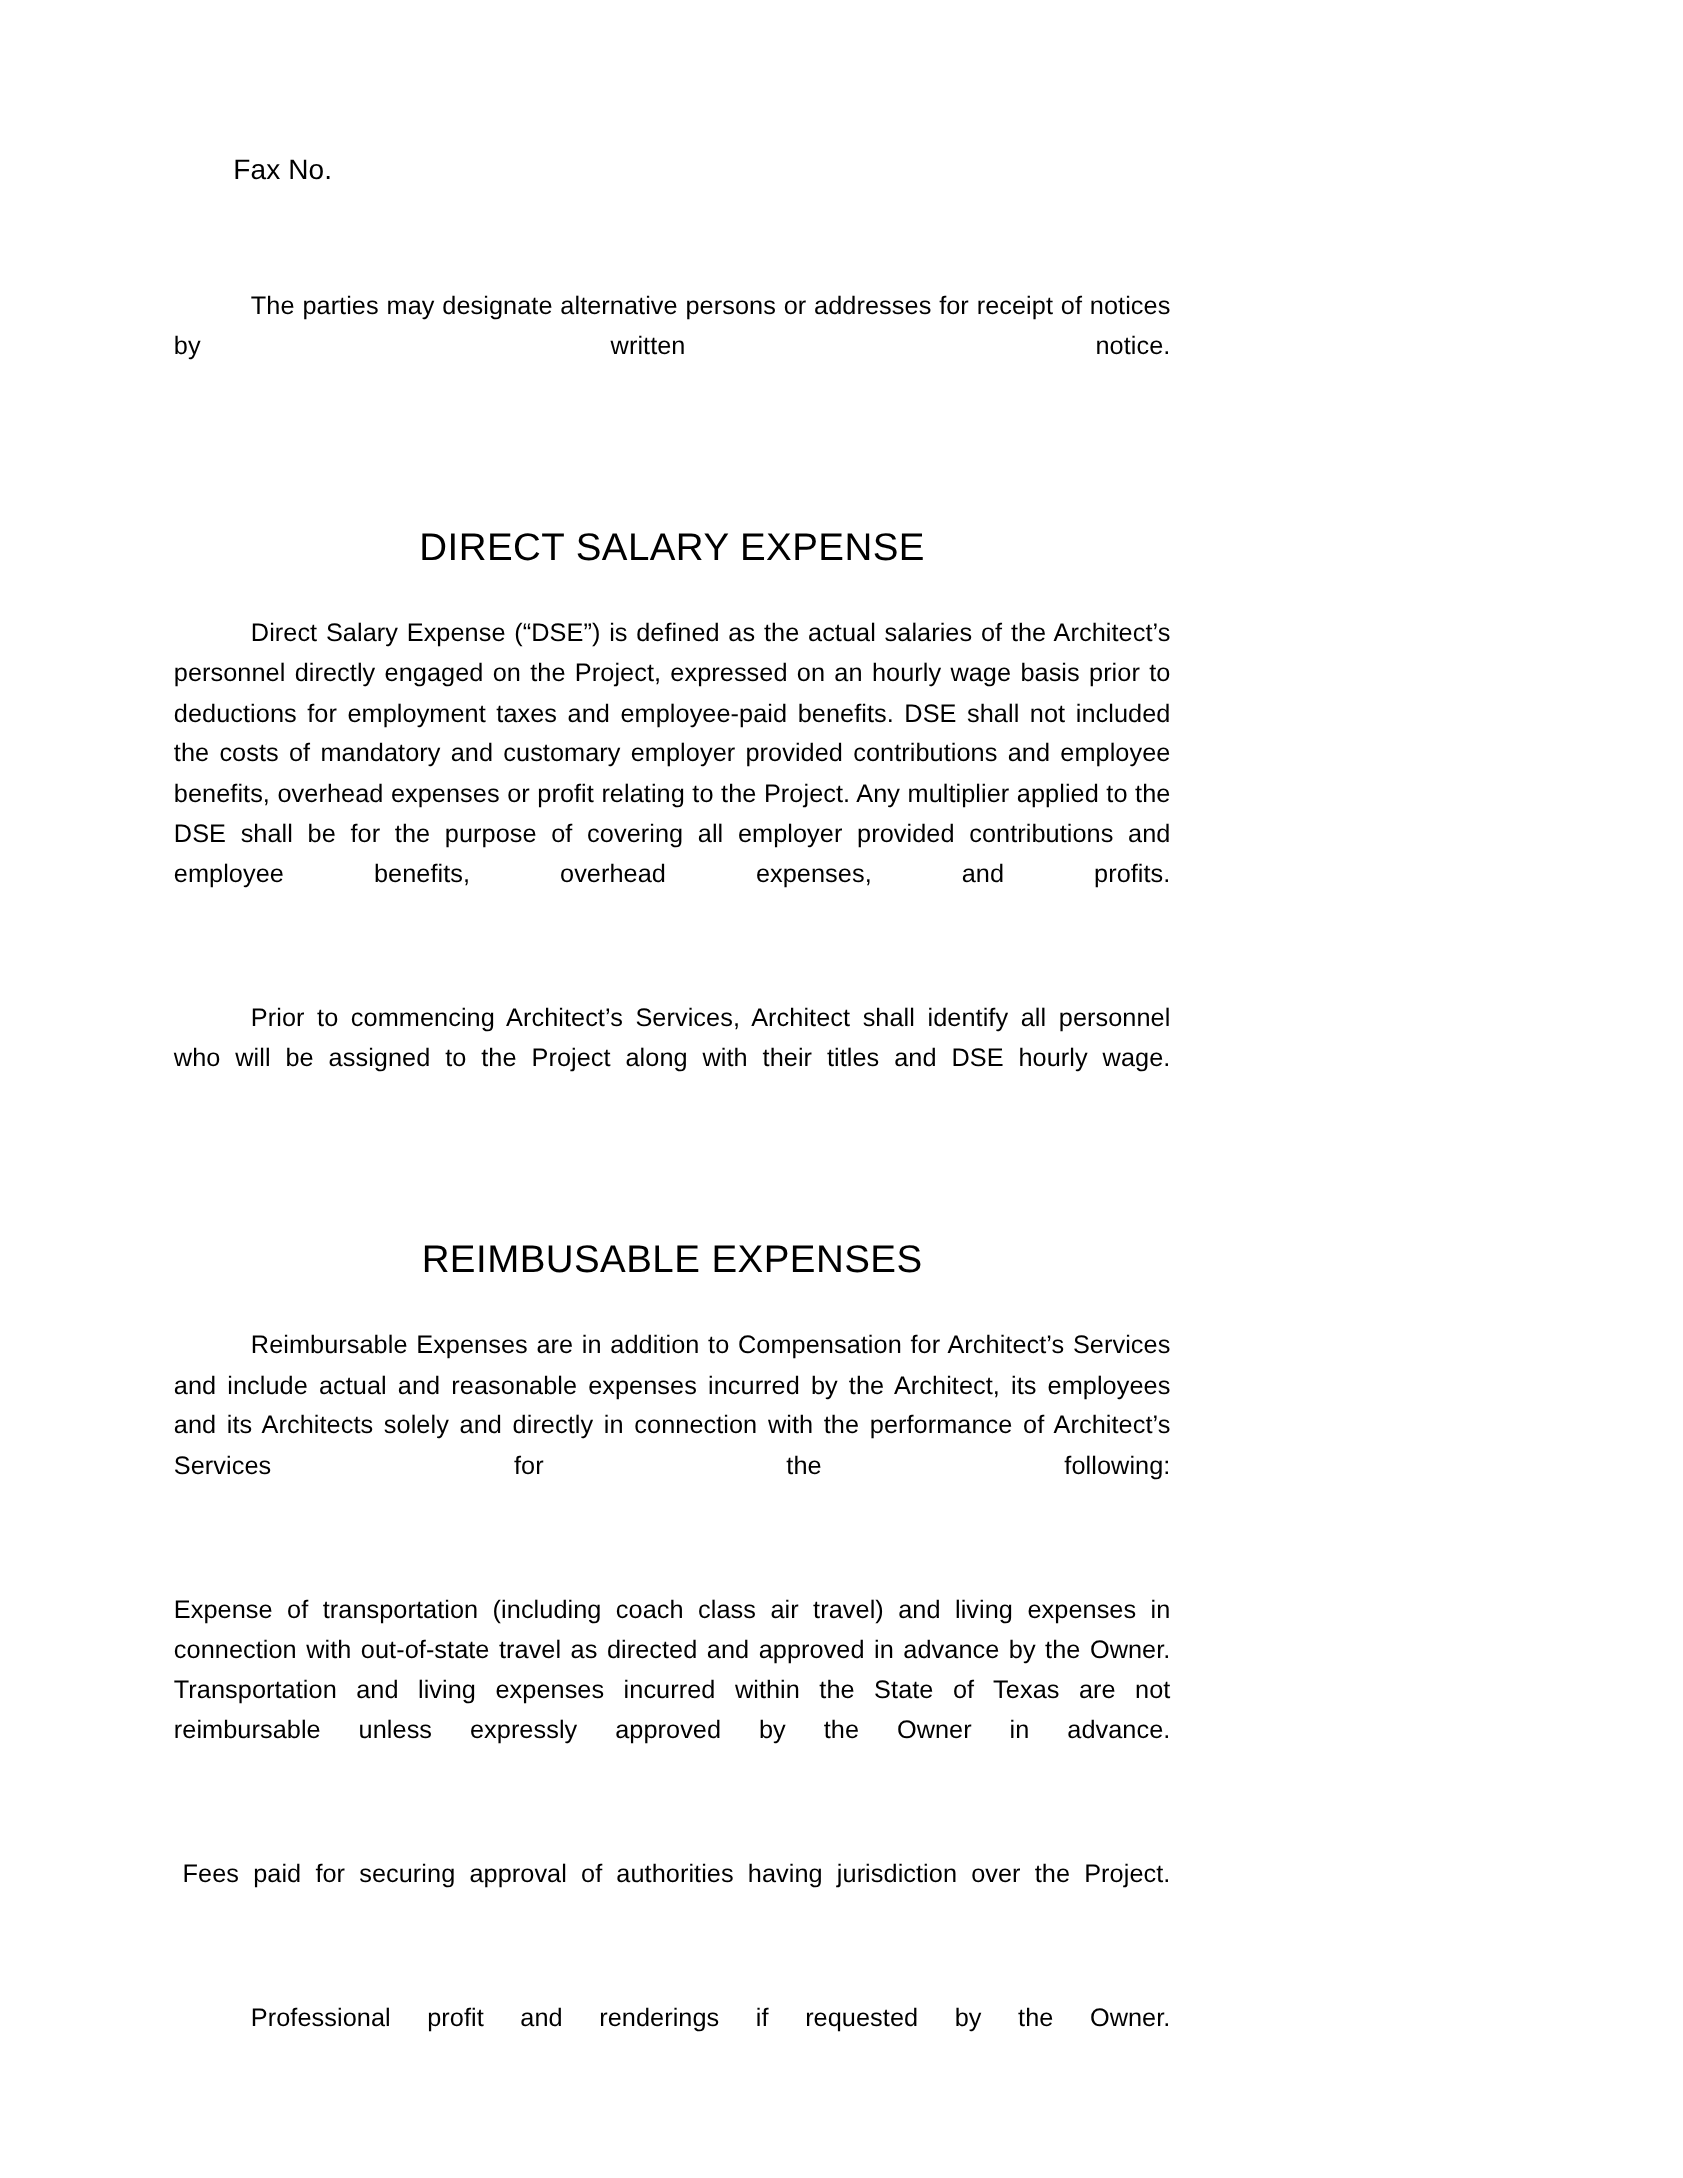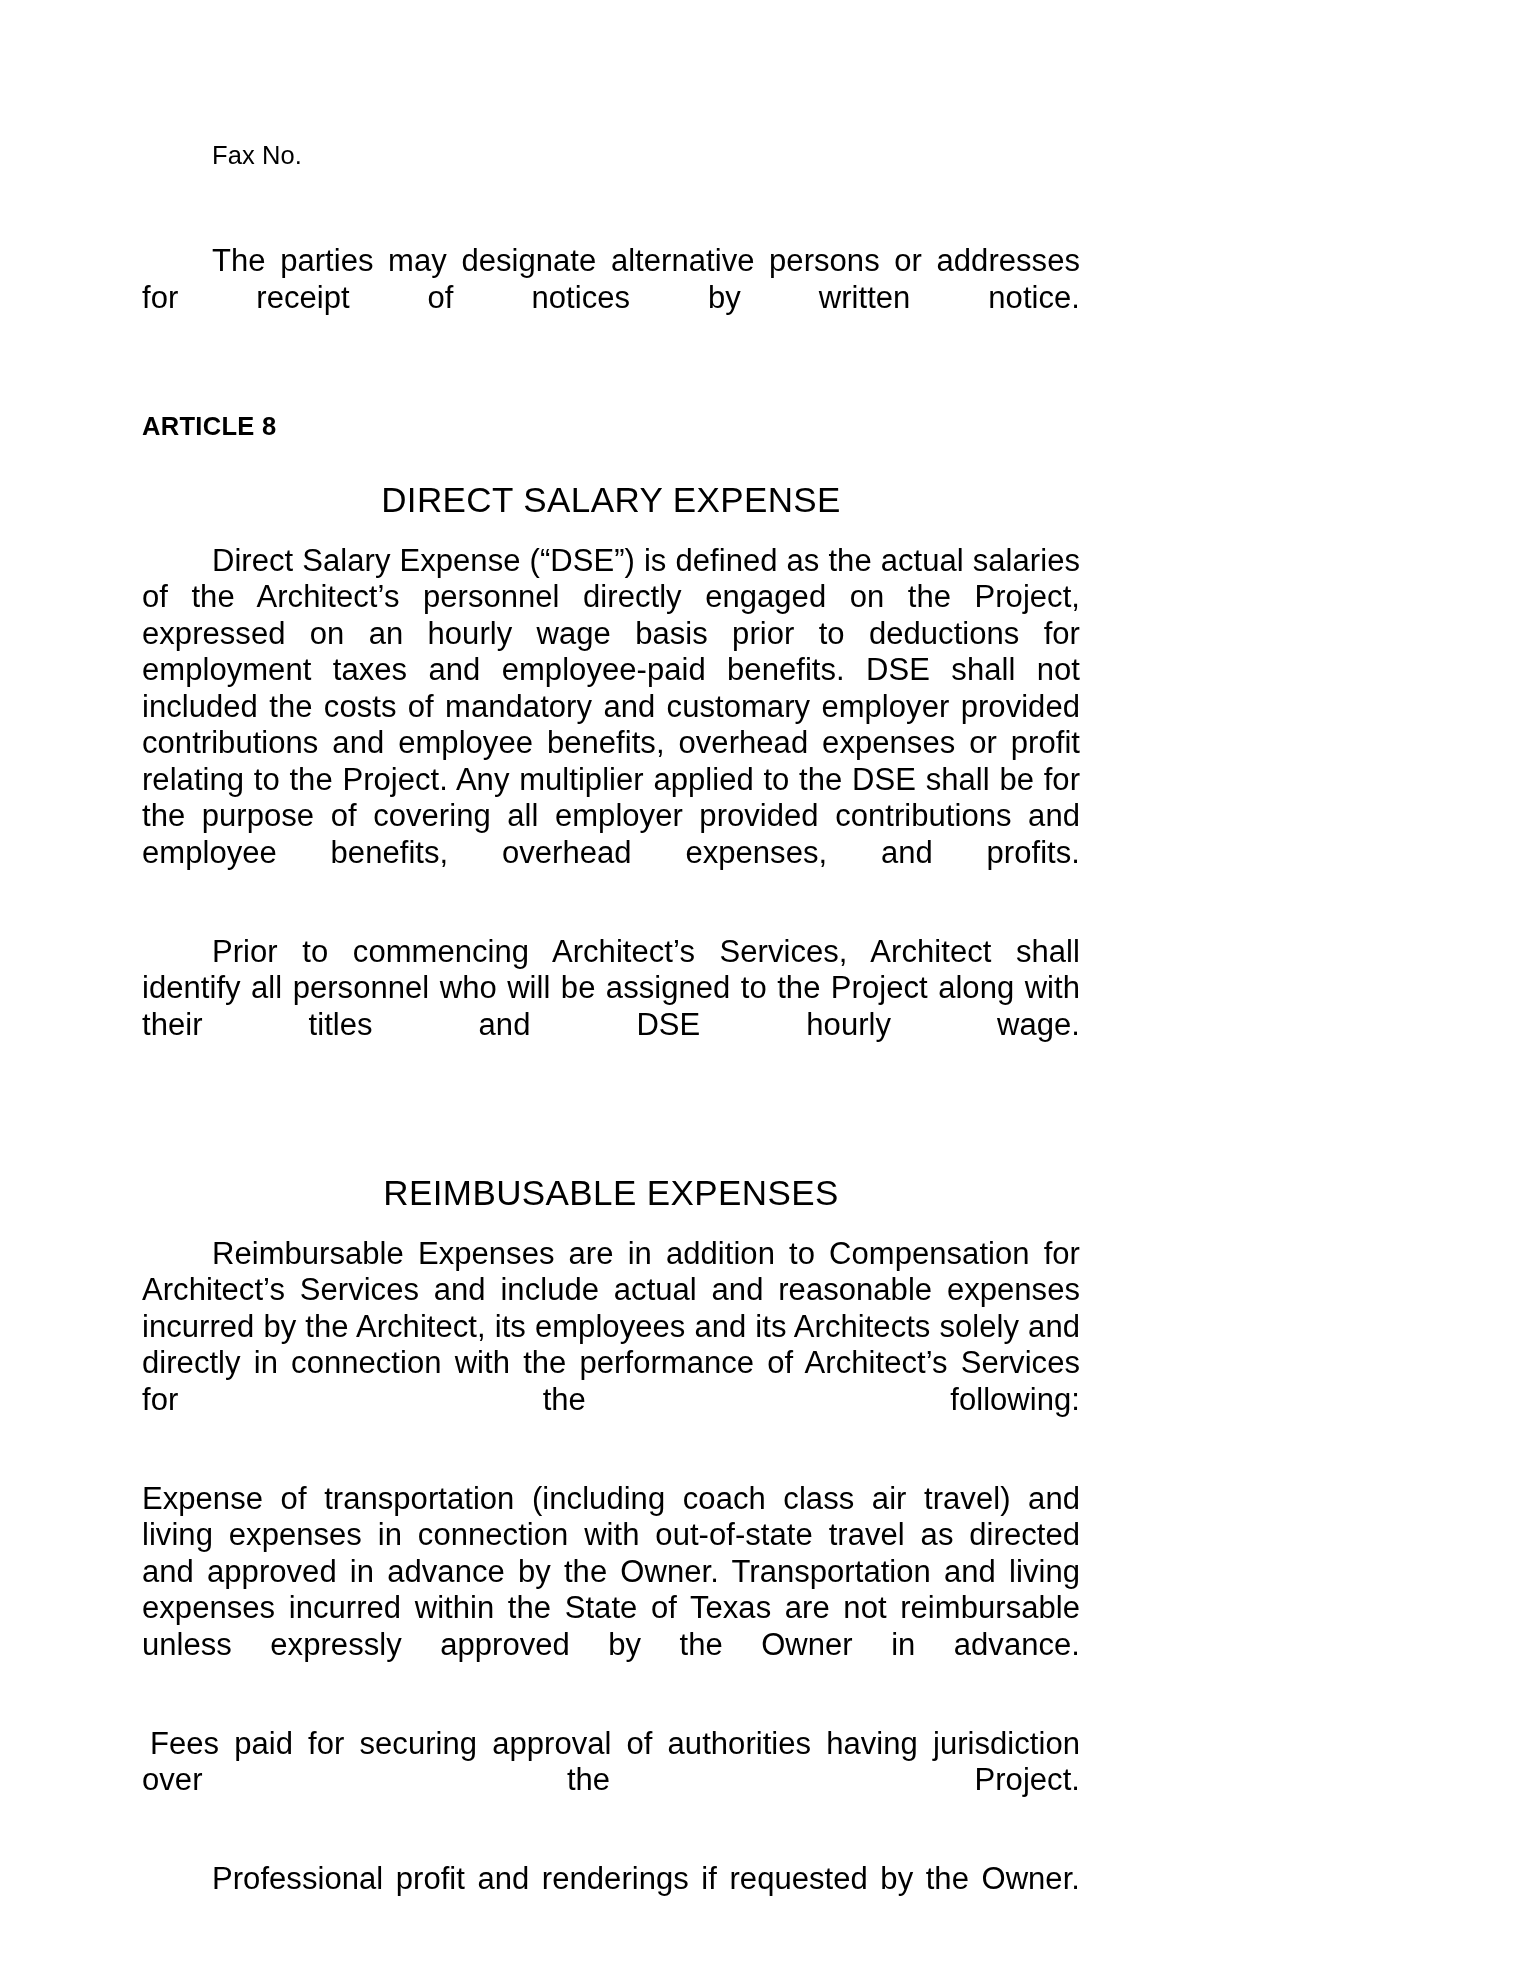--- a/index.html
+++ b/index.html
@@ -35,23 +35,23 @@
 
   .line-fax {
     margin-top: 137px;
     font-size: 25.5px;
     line-height: 36px;
     padding-left: 70px;
     letter-spacing: 0.1px;
   }
 
   p.body {
-    font-size: 31px;
+    font-size: 23px;
     line-height: 36.5px;
-    margin: 0;
+    margin: 16px;
     text-align: justify;
     text-justify: inter-word;
     letter-spacing: 0.05px;
   }
 
   p.indent {
     text-indent: 70px;
   }
 
   .gap-sm { height: 26px; }
@@ -99,21 +99,20 @@
   <div class="content">
 
     <div class="line-fax">Fax No.</div>
 
     <div class="gap-xl"></div>
 
     <p class="body indent">The parties may designate alternative persons or addresses for receipt of notices by written notice.</p>
 
     <div class="gap-lg"></div>
 
-    <h2 class="article">ARTICLE 8</h2>
 
     <div class="gap-md"></div>
 
     <h3 class="section-title">DIRECT SALARY EXPENSE</h3>
 
     <div class="gap-sm"></div>
 
     <p class="body indent">Direct Salary Expense (“DSE”) is defined as the actual salaries of the Architect’s personnel directly engaged on the Project, expressed on an hourly wage basis prior to deductions for employment taxes and employee-paid benefits.  DSE shall not included the costs of mandatory and customary employer provided contributions and employee benefits, overhead expenses or profit relating to the Project.  Any multiplier applied to the DSE shall be for the purpose of covering all employer provided contributions and employee benefits, overhead expenses, and profits.</p>
 
     <div class="gap-sm"></div>

